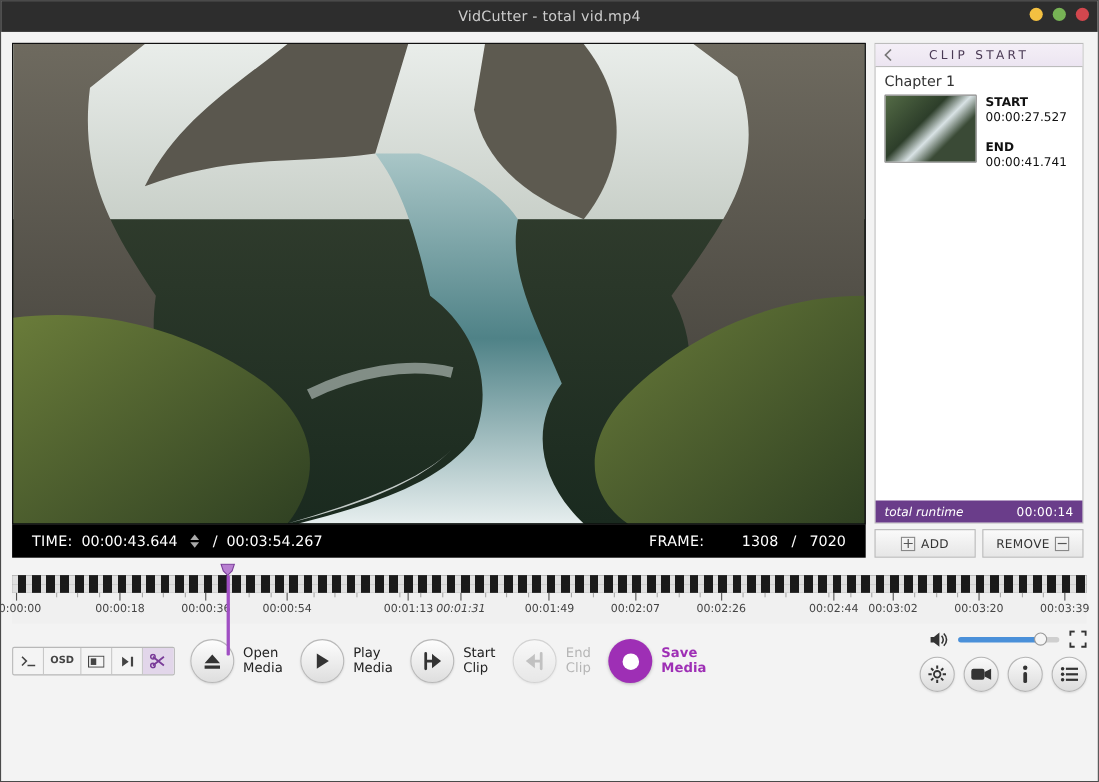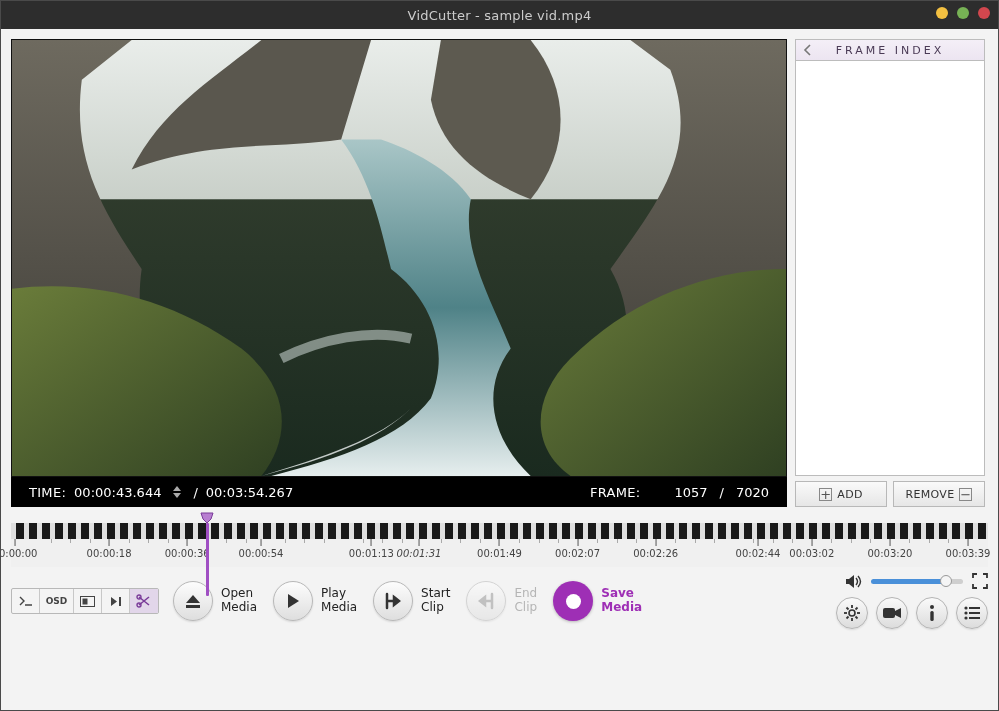--- a/index.html
+++ b/index.html
@@ -88,21 +88,21 @@
   .vol-track{width:92px;height:5px;background:linear-gradient(90deg,#4a90d9 0 78%,#cfcfcf 78% 100%);border-radius:3px;position:relative;}
   .vol-thumb{position:absolute;left:75%;top:-4px;width:12px;height:12px;border-radius:50%;background:#f5f5f5;border:1px solid #999;}
   .round-btns{display:flex;gap:8px;}
   .round{width:32px;height:32px;border-radius:50%;background:linear-gradient(#fafafa,#dcdcdc);border:1px solid #b5b5b5;display:flex;align-items:center;justify-content:center;cursor:pointer;box-shadow:0 1px 2px rgba(0,0,0,.1);}
   svg{display:block;}
 </style>
 </head>
 <body>
 
 <div class="titlebar">
-  <span>VidCutter - sample vid.mp4</span>
+  <span>VidCutter - total vid.mp4</span>
   <div class="dots">
     <div class="dot y"></div>
     <div class="dot g"></div>
     <div class="dot r"></div>
   </div>
 </div>
 
 <div class="main">
   <div class="video-col">
     <div class="video-frame">
@@ -144,35 +144,51 @@
       <span>00:00:43.644</span>
       <span class="spinner">
           <span class="up"></span>
           <span class="dn"></span>
         </span>
       <span>/</span>
       <span>00:03:54.267</span>
       <span class="spacer"></span>
       <span class="lbl">FRAME:</span>
       <span style="width:18px"></span>
-      <span>1057</span>
+      <span>1308</span>
       <span style="margin:0 4px">/</span>
       <span>7020</span>
     </div>
   </div>
 
   <div class="side">
     <div class="panel">
       <div class="panel-head">
         <svg class="chev" width="12" height="12">
             <path d="M8 1 L3 6 L8 11" stroke="#777" stroke-width="1.6" fill="none"></path>
           </svg>
-        <span>FRAME INDEX</span>
+        <span>CLIP START</span>
+      </div>
+      <div class="clip">
+        <div class="clip-title">Chapter 1</div>
+        <div class="clip-body">
+          <div class="thumb"></div>
+          <div class="times">
+            <b>START</b><br>
+            <span>00:00:27.527</span><br><br>
+            <b>END</b><br>
+            <span>00:00:41.741</span>
+          </div>
+        </div>
       </div>
       <div style="flex:1"></div>
+      <div class="runtime">
+        <span>total runtime</span>
+        <span>00:00:14</span>
+      </div>
     </div>
     <div class="side-btns">
       <div class="side-btn">
         <span class="sq">+</span>
         <span>ADD</span>
       </div>
       <div class="side-btn">
         <span>REMOVE</span>
         <span class="sq">−</span>
       </div>

